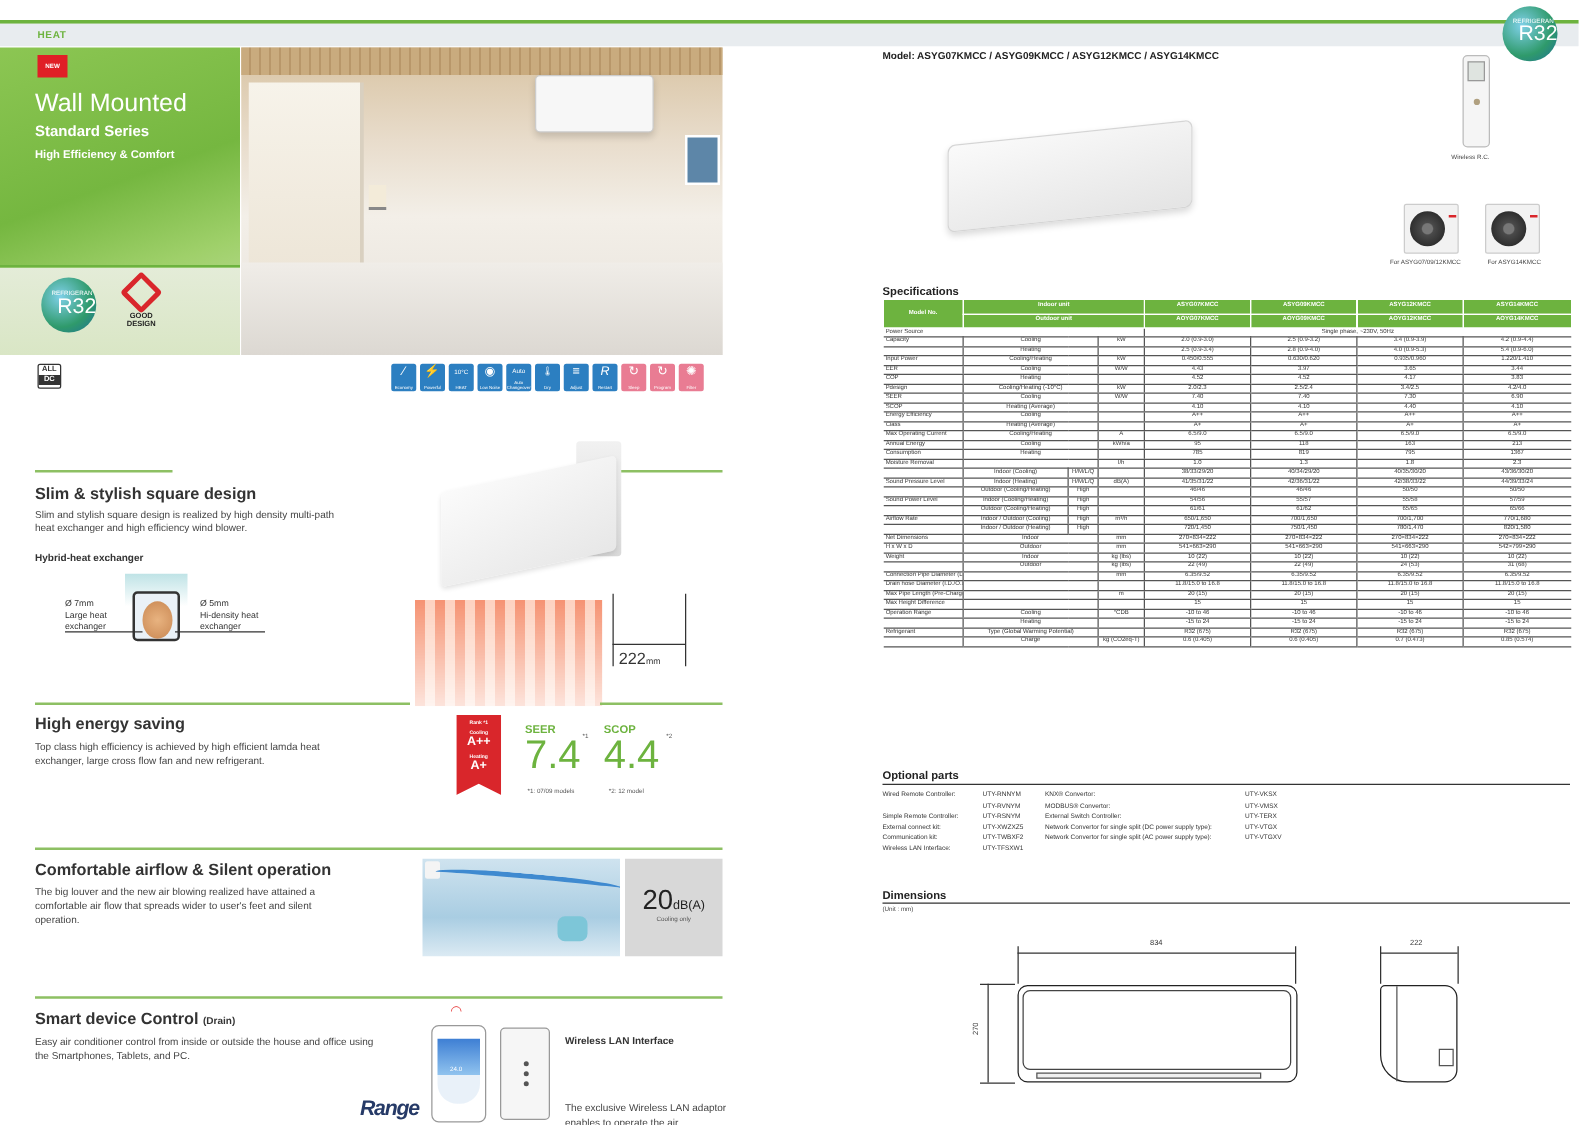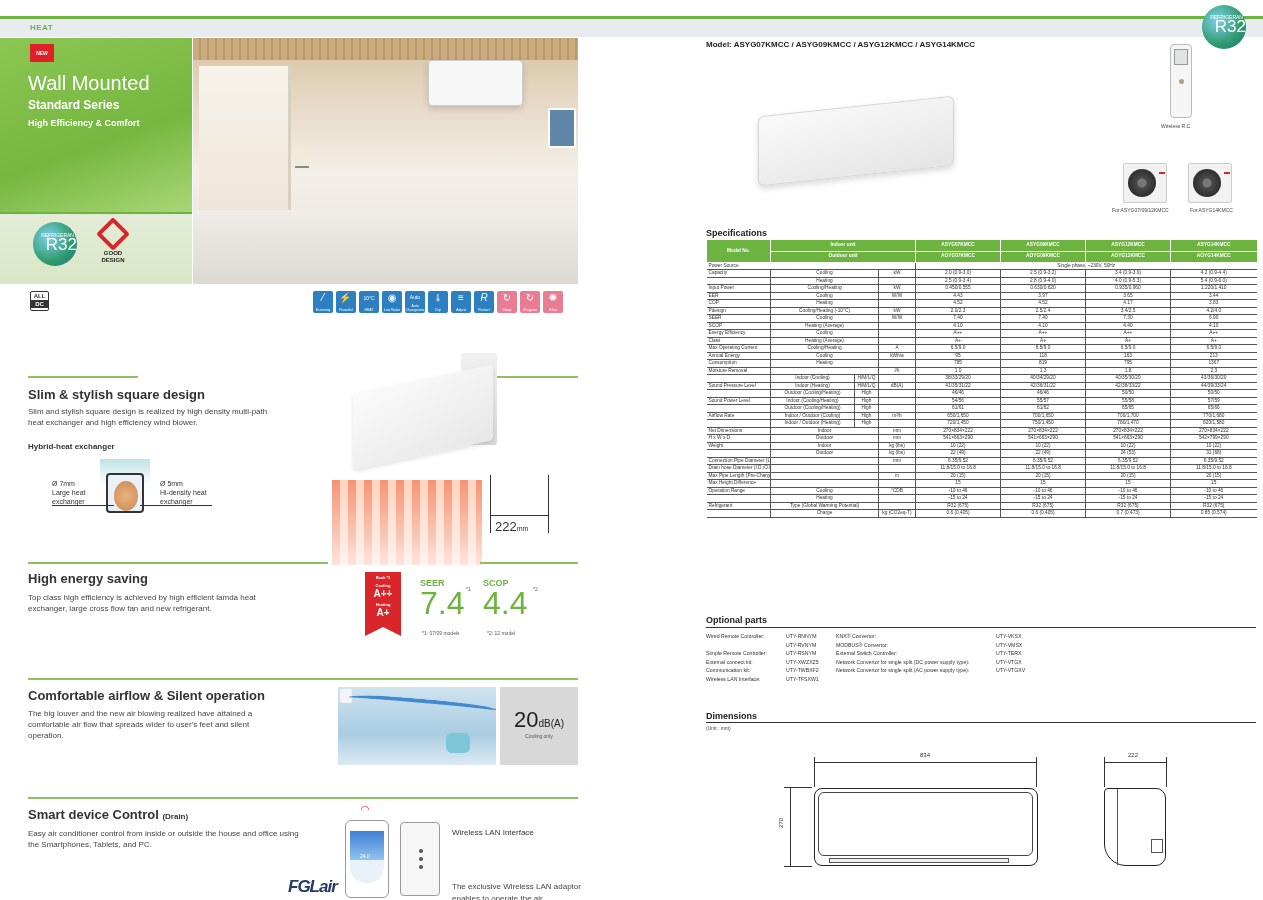--- a/index.html
+++ b/index.html
@@ -72,21 +72,21 @@
 .db-box .v{font-size:22px;margin-top:20px;display:block;color:#222}
 .db-box .v small{font-size:10px}
 .db-box .n{font-size:5px;display:block;color:#555}
 .wifi{position:absolute;left:358px;top:803px;width:14px;height:12px;color:#e52b2b;font-size:11px;line-height:12px;text-align:center}
 .phone{position:absolute;left:345px;top:820px;width:44px;height:78px;border:1px solid #999;border-radius:6px;background:#fff}
 .phone .scr{position:absolute;left:4px;top:10px;width:34px;height:52px;background:linear-gradient(180deg,#3e7fd4,#8fc2ee 55%,#e9f1f9 56%);border-radius:0 0 16px 16px}
 .phone .scr span{position:absolute;left:10px;top:22px;font-size:5px;color:#fff}
 .wlan-dev{position:absolute;left:400px;top:822px;width:40px;height:74px;border:1px solid #999;border-radius:4px;background:#f6f6f6}
 .wlan-dev .dot{position:absolute;left:18px;width:4px;height:4px;border-radius:50%;background:#555}
 .fglair{position:absolute;left:288px;top:877px;font-size:17px;font-weight:bold;font-style:italic;color:#263a67;letter-spacing:-1px}
-.wlan-title{position:absolute;left:452px;top:828px;font-size:8px;font-weight:normal;color:#333}
+.wlan-title{position:absolute;left:452px;top:828px;font-size:8px;font-weight:bold;color:#333}
 .wlan-text{position:absolute;left:452px;top:881px;font-size:8px;color:#444;line-height:11.5px;width:130px}
 
 .model{position:absolute;left:706px;top:40px;font-size:8px;font-weight:bold;color:#222}
 .r32r{left:1202px;top:5px;width:44px;height:44px}
 .main-unit{position:absolute;left:758px;top:88px;width:196px;height:92px}
 .main-unit .b{position:absolute;left:0;top:18px;width:196px;height:70px;background:linear-gradient(170deg,#fafafa,#e4e4e4);border:1px solid #d5d5d5;border-radius:6px;transform:skewY(-6deg);box-shadow:0 3px 6px rgba(0,0,0,.15)}
 .remote{position:absolute;left:1170px;top:44px;width:22px;height:74px;border:1px solid #bbb;border-radius:4px;background:#f5f5f5}
 .remote .scr{position:absolute;left:3px;top:4px;width:14px;height:16px;background:#dfe4e0;border:1px solid #999}
 .remote .btn{position:absolute;left:8px;top:34px;width:5px;height:5px;border-radius:50%;background:#b0a080}
 .cap{position:absolute;font-size:5px;color:#444}
@@ -274,21 +274,21 @@
 <div class="phone">
   <div class="scr">
       <span>24.0</span>
     </div>
 </div>
 <div class="wlan-dev">
   <div class="dot" style="top:26px"></div>
     <div class="dot" style="top:34px"></div>
     <div class="dot" style="top:42px"></div>
 </div>
-<div class="fglair">FGLair</div>
+<div class="fglair">Range</div>
 <div class="wlan-title">Wireless LAN Interface</div>
 <div class="wlan-text">The exclusive Wireless LAN adaptor enables to operate the air conditioner by smartphone or tablet PC from outside.</div>
 
 <div class="model">Model: ASYG07KMCC / ASYG09KMCC / ASYG12KMCC / ASYG14KMCC</div>
 <div class="r32 r32r">
   <span class="r32-top" style="margin-top:9px">REFRIGERANT</span>
   <span class="r32-main">R32</span>
 </div>
 <div class="main-unit">
     <div class="b"></div>

